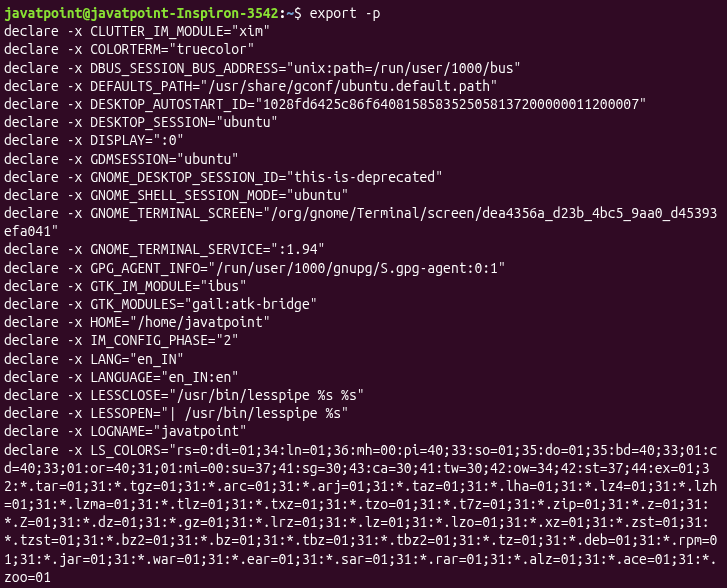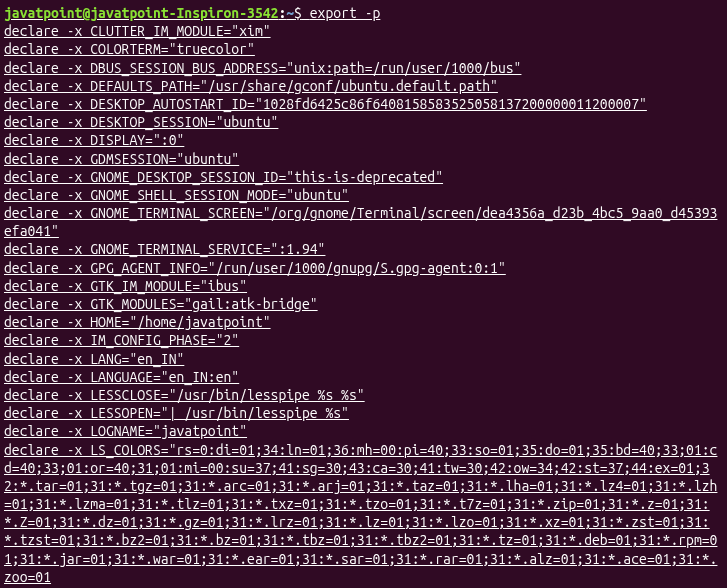--- a/index.html
+++ b/index.html
@@ -32,21 +32,20 @@
     .command {
       color: #ffffff;
     }
     .output {
       color: #ffffff;
       white-space: pre-wrap;
       word-break: break-all;
     }
     .line {
       display: block;
-      text-decoration: underline;
     }
   </style>
 </head>
 <body>
 
 <div>
   <span class="line">
     <span class="prompt-user">javatpoint@javatpoint-Inspiron-3542</span><span class="prompt-separator">:</span><span class="prompt-path">~</span><span class="prompt-dollar">$</span> <span class="command">export -p</span>
   </span>
   <span class="output line">declare -x CLUTTER_IM_MODULE="xim"</span>

